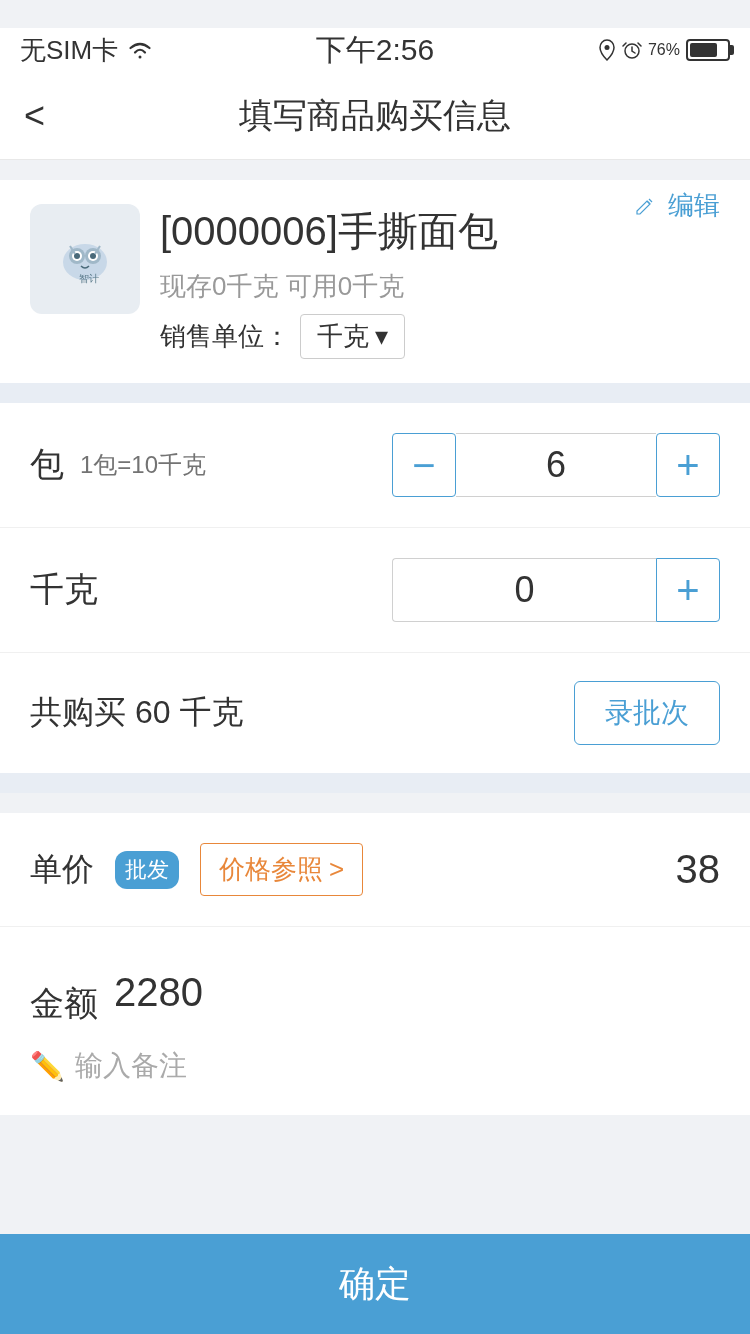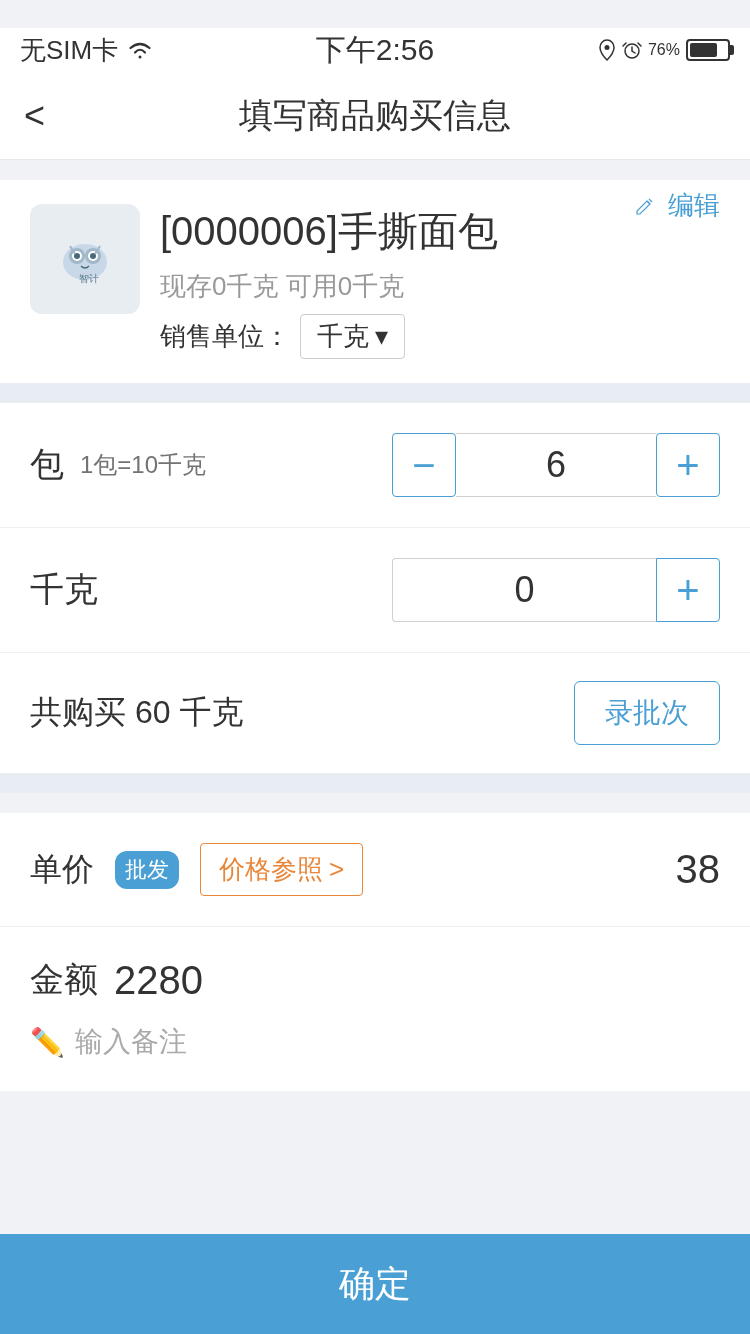--- a/index.html
+++ b/index.html
@@ -297,20 +297,21 @@
     }
     .amount-row {
       display: flex;
       align-items: center;
       margin-bottom: 20px;
     }
     .amount-label {
       font-size: 34px;
       color: #333;
       font-weight: 500;
+      margin-top: 24px;
     }
     .amount-value {
       font-size: 40px;
       color: #333;
       font-weight: 500;
       margin-left: 16px;
     }
     .note-row {
       display: flex;
       align-items: center;

